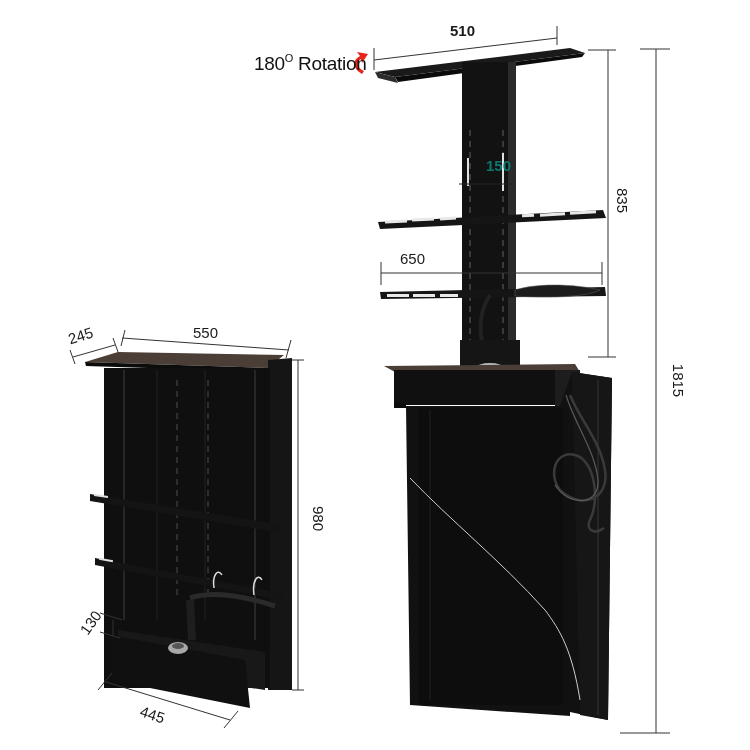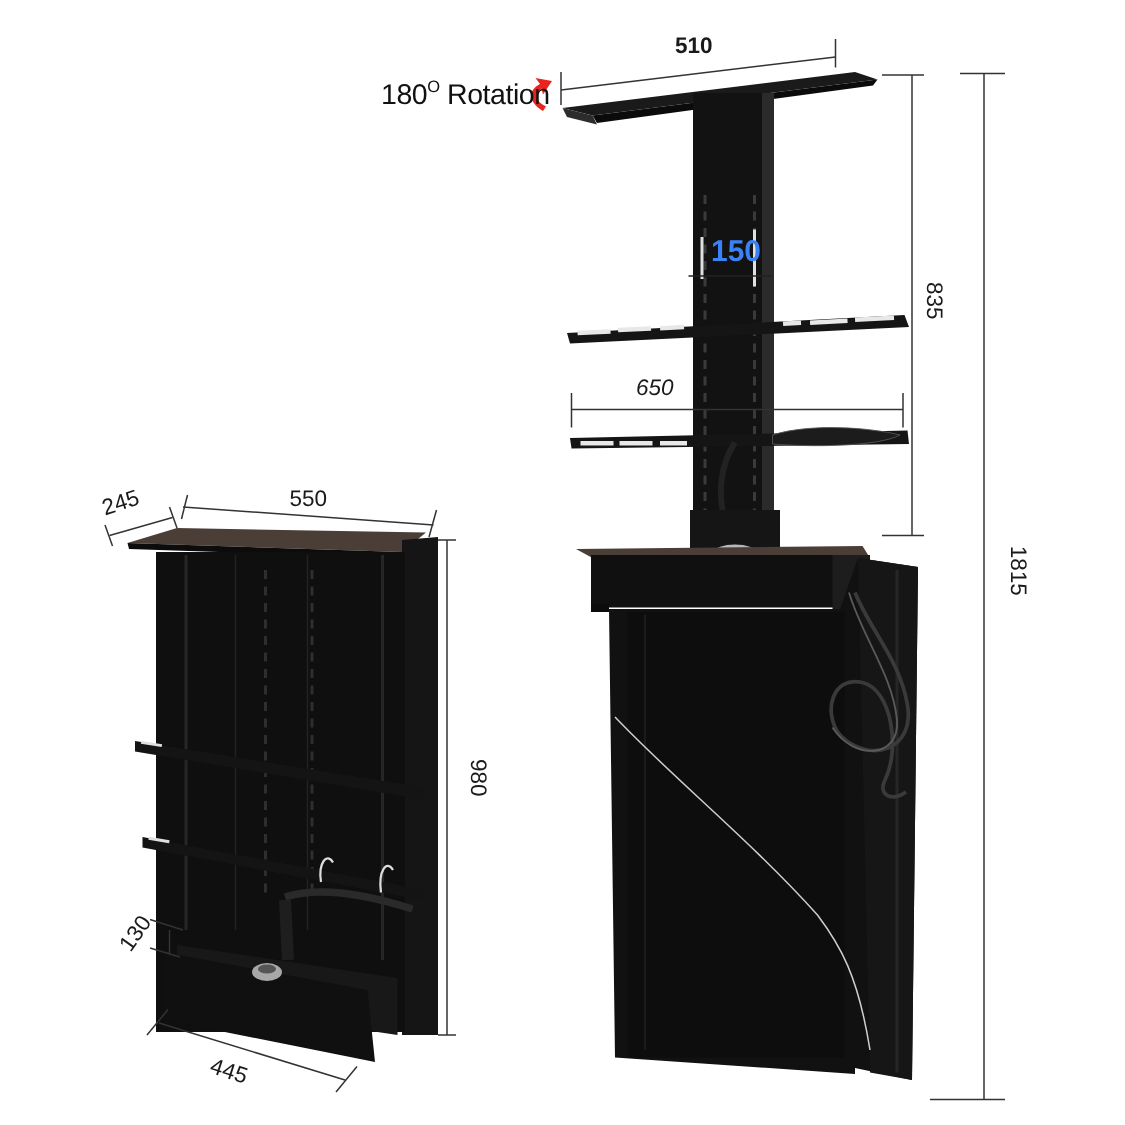--- a/index.html
+++ b/index.html
@@ -155,22 +155,22 @@
 
     <path d="M362,74 C352,68 352,60 360,56 L357,52 L368,54 L362,63 L361,59 C356,62 357,68 364,71 Z" fill="#e8241e"></path>
   </svg>
 
   
   <div class="rot-label">
     <span>180</span><sup>O</sup><span> Rotation</span>
   </div>
 
   <div class="lbl bold" style="left:450px; top:22px;">510</div>
-  <div class="lbl bold" style="left:474px; top:157px; color:#3b82f6; font-size:20px;">150</div>
-  <div class="lbl" style="left:424px; top:250px;font-style:italic;">650</div>
+  <div class="lbl bold" style="left:486px; top:157px; color:#0f766e; font-size:15px;">150</div>
+  <div class="lbl" style="left:400px; top:250px;">650</div>
   <div class="lbl vert" style="left:610px; top:192px;">835</div>
   <div class="lbl vert" style="left:662px; top:372px;">1815</div>
 
   <div class="lbl" style="left:193px; top:324px;">550</div>
   <div class="lbl" style="left:68px; top:327px; transform:rotate(-18deg);">245</div>
   <div class="lbl" style="left:306px; top:510px; transform:rotate(90deg);">980</div>
   <div class="lbl" style="left:78px; top:614px; transform:rotate(-55deg);">130</div>
   <div class="lbl" style="left:140px; top:706px; transform:rotate(18deg);">445</div>
 </div>
 

